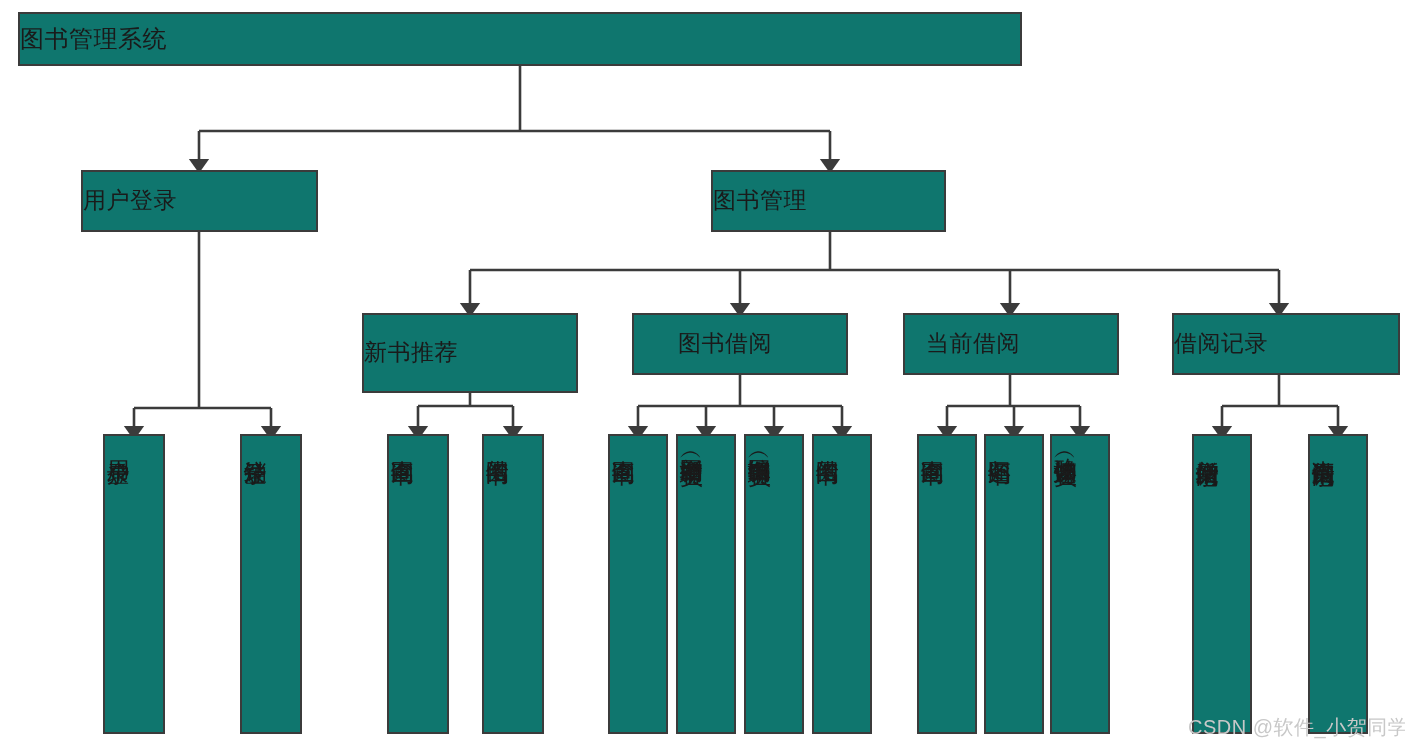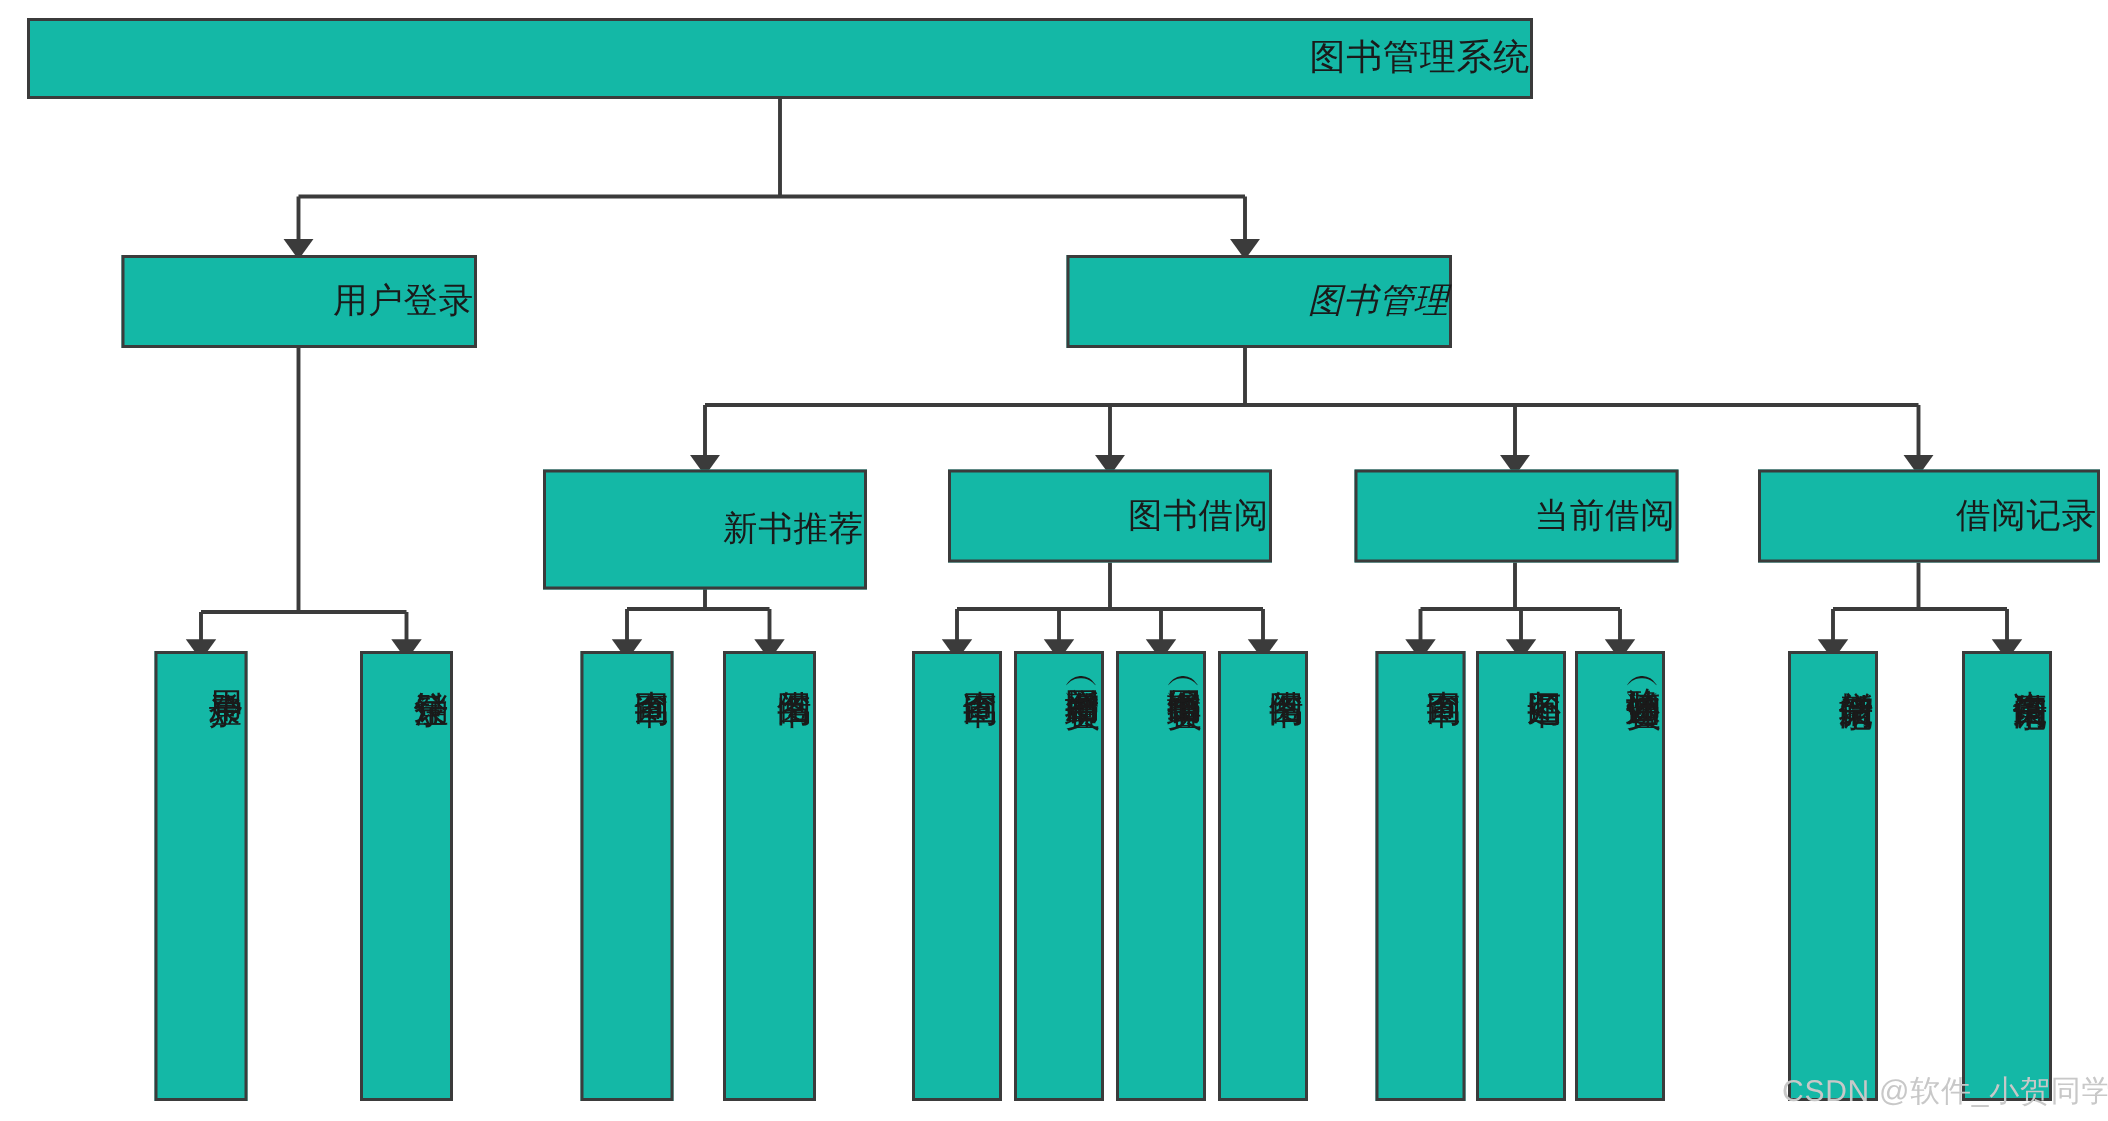--- a/index.html
+++ b/index.html
@@ -22,24 +22,24 @@
     left: 0;
     top: 0;
     width: 1405px;
     height: 747px;
     pointer-events: none;
   }
   .node {
     position: absolute;
     box-sizing: border-box;
     border: 2px solid #3b3b3b;
-    background: #14b8a6;
+    background: #0f766e;
     display: flex;
     align-items: center;
-    justify-content: flex-end;
+    justify-content: flex-start;
     color: #1a1a1a;
   }
   .node-label {
     display: block;
     text-align: center;
     line-height: 1.18;
     white-space: nowrap;
   }
   .node.horizontal .node-label {
     font-size: 23px;
@@ -134,31 +134,31 @@
     </g>
   </svg>
 
   <div class="node root horizontal" style="left:18px; top:12px; width:1004px; height:54px;">
     <span class="node-label">图书管理系统</span>
   </div>
 
   <div class="node horizontal" style="left:81px; top:170px; width:237px; height:62px;">
     <span class="node-label">用户登录</span>
   </div>
-  <div class="node horizontal" style="left:711px; top:170px; width:257px; height:62px;font-style:italic;">
+  <div class="node horizontal" style="left:711px; top:170px; width:235px; height:62px;">
     <span class="node-label">图书管理</span>
   </div>
 
   <div class="node horizontal" style="left:362px; top:313px; width:216px; height:80px;">
     <span class="node-label">新书推荐</span>
   </div>
   <div class="node horizontal" style="left:632px; top:313px; width:216px; height:62px;padding-left:44px;">
     <span class="node-label">图书借阅</span>
   </div>
-  <div class="node horizontal" style="left:903px; top:313px; width:216px; height:62px;">
+  <div class="node horizontal" style="left:903px; top:313px; width:216px; height:62px;padding-left:21px;">
     <span class="node-label">当前借阅</span>
   </div>
   <div class="node horizontal" style="left:1172px; top:313px; width:228px; height:62px;">
     <span class="node-label">借阅记录</span>
   </div>
 
   <div class="node leaf" style="left:103px; top:434px; width:62px; height:300px;">
     <span class="node-label">用户登录</span>
   </div>
   <div class="node leaf" style="left:240px; top:434px; width:62px; height:300px;">

